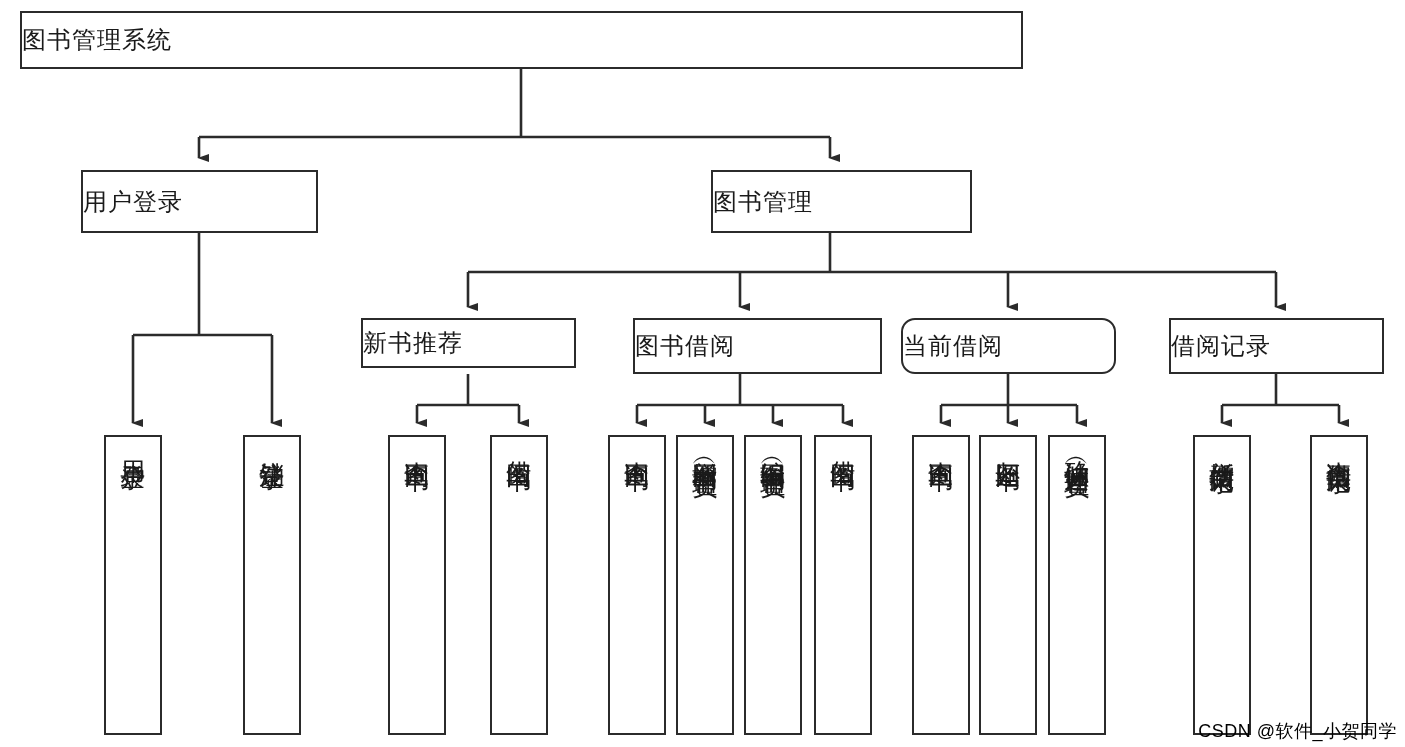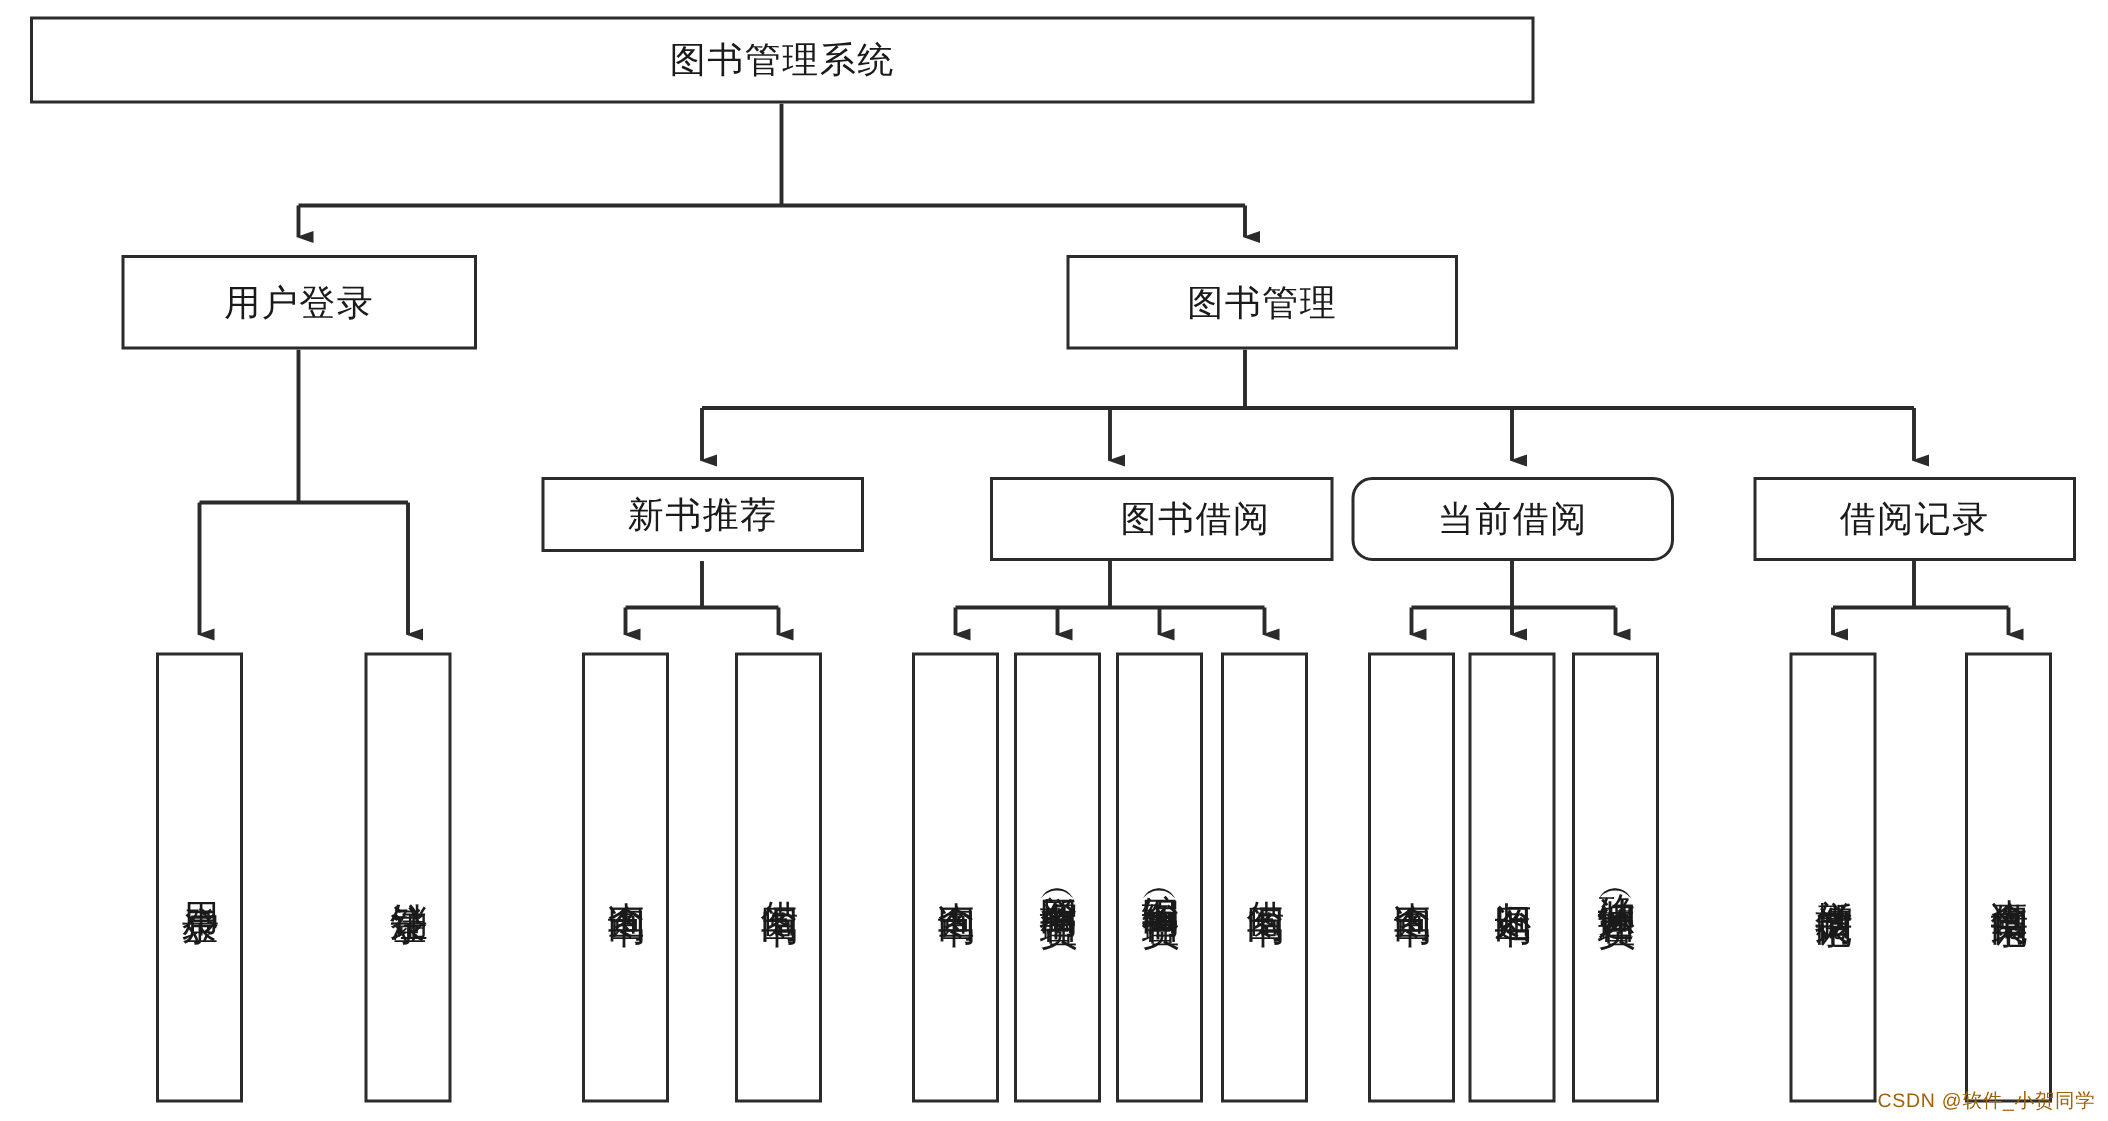--- a/index.html
+++ b/index.html
@@ -25,21 +25,20 @@
     width: 1405px;
     height: 747px;
   }
   .node {
     position: absolute;
     box-sizing: border-box;
     background: #ffffff;
     border: 2px solid #2b2b2b;
     display: flex;
     align-items: center;
-    justify-content: center;
     color: #1a1a1a;
   }
   .node.horizontal {
     font-size: 24px;
     letter-spacing: 1px;
   }
   .node.vertical {
     writing-mode: vertical-rl;
     text-orientation: upright;
     font-size: 25px;
@@ -52,22 +51,22 @@
     display: block;
   }
   .node.vertical .label {
     writing-mode: vertical-rl;
     text-orientation: upright;
   }
   #watermark {
     position: absolute;
     right: 8px;
     bottom: 4px;
-    font-size: 13px;
-    color: #a16207;
+    font-size: 18px;
+    color: #000000;
     letter-spacing: 0.5px;
     white-space: nowrap;
     pointer-events: none;
     text-align: right;
   }
 </style>
 </head>
 <body>
 
 <div id="diagram-root">
@@ -143,21 +142,21 @@
   </div>
 
   <div class="node horizontal" style="left:711px; top:170px; width:261px; height:63px;">
     <span class="label">图书管理</span>
   </div>
 
   <div class="node horizontal" style="left:361px; top:318px; width:215px; height:50px;">
     <span class="label">新书推荐</span>
   </div>
 
-  <div class="node horizontal" style="left:660px; top:318px; width:229px; height:56px;padding-left:45px;">
+  <div class="node horizontal" style="left:633px; top:318px; width:249px; height:56px;">
     <span class="label">图书借阅</span>
   </div>
 
   <div class="node horizontal" style="left:901px; top:318px; width:215px; height:56px;border-radius:14px;">
     <span class="label">当前借阅</span>
   </div>
 
   <div class="node horizontal" style="left:1169px; top:318px; width:215px; height:56px;">
     <span class="label">借阅记录</span>
   </div>

